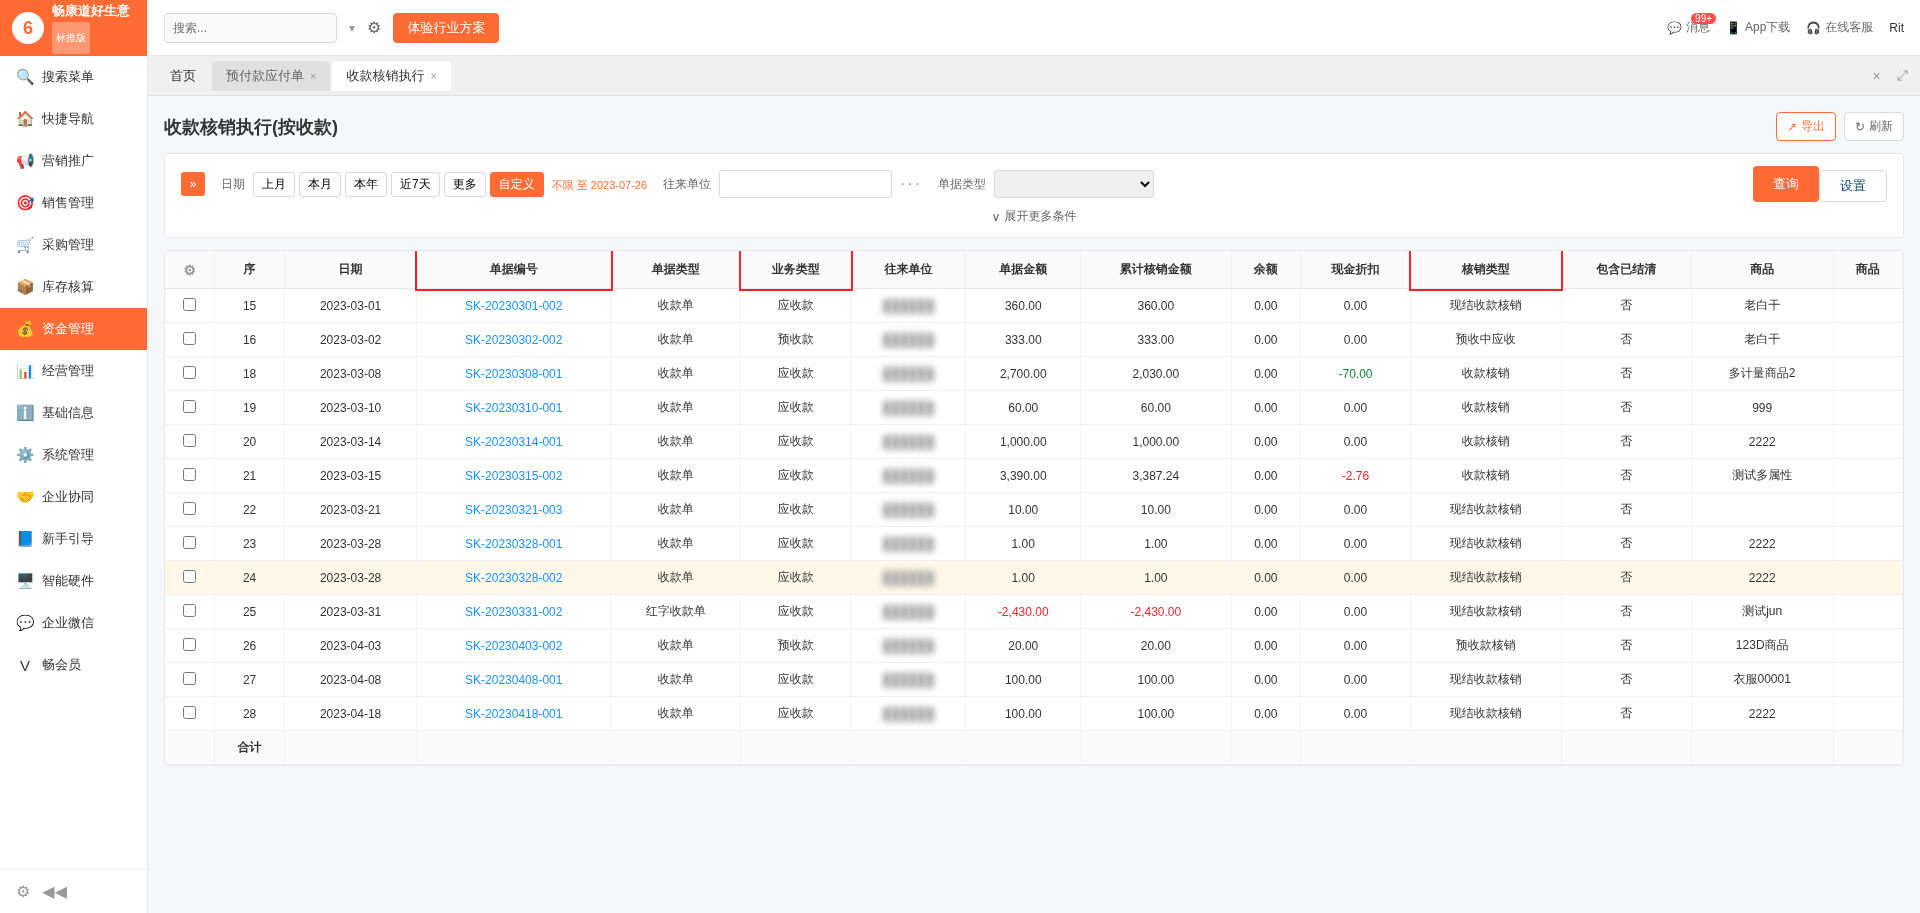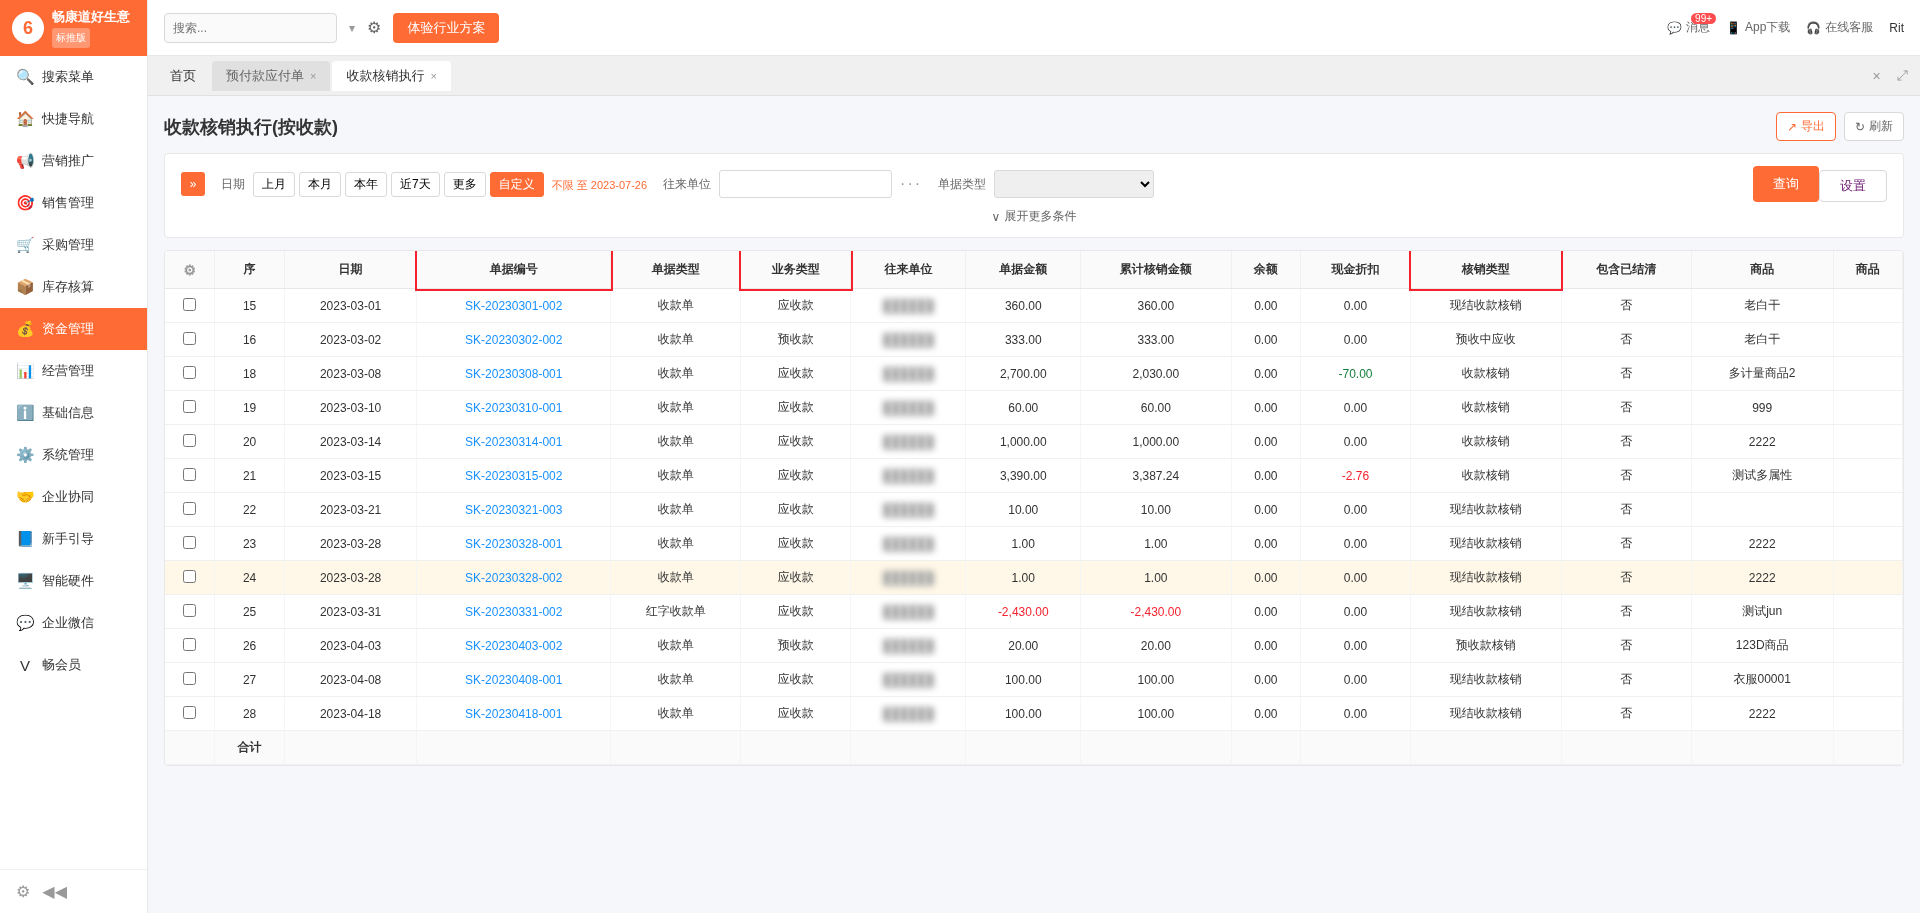--- a/index.html
+++ b/index.html
@@ -2,21 +2,21 @@
 <html><head>
   <meta charset="utf-8">
   <style>
     * { box-sizing: border-box; margin: 0; padding: 0; }
     body { font-family: 'Microsoft YaHei', Arial, sans-serif; font-size: 12px; background: #f5f5f5; display: flex; height: 913px; overflow: hidden; }
 
     
     .sidebar { width: 148px; background: #fff; border-right: 1px solid #e8e8e8; display: flex; flex-direction: column; flex-shrink: 0; }
     .sidebar-logo { background: #ff6b35; height: 56px; display: flex; align-items: center; padding: 0 12px; gap: 8px; }
     .sidebar-logo-icon { width: 32px; height: 32px; background: #fff; border-radius: 50%; display: flex; align-items: center; justify-content: center; font-size: 18px; color: #ff6b35; font-weight: bold; }
-    .sidebar-logo-badge { background: rgba(255,255,255,0.3); border-radius: 3px; font-size: 10px; color: #fff; padding: 3px 4px; margin-top: 2px; display: inline-block; }
+    .sidebar-logo-badge { background: rgba(255,255,255,0.3); border-radius: 3px; font-size: 10px; color: #fff; padding: 9px 4px; margin-top: 2px; display: inline-block; }
     .sidebar-item { display: flex; align-items: center; gap: 8px; padding: 12px 16px; cursor: pointer; color: #333; font-size: 13px; }
     .sidebar-item.active { background: #ff6b35; color: #fff; }
     .sidebar-item-icon { font-size: 15px; width: 18px; text-align: center; }
     .sidebar-bottom { margin-top: auto; padding: 12px 16px; display: flex; align-items: center; gap: 12px; border-top: 1px solid #f0f0f0; }
     .sidebar-bottom-icon { font-size: 16px; color: #999; cursor: pointer; }
 
     
     .main { flex: 1; display: flex; flex-direction: column; overflow: hidden; }
 
     
@@ -56,21 +56,21 @@
     .filter-group { display: flex; align-items: center; gap: 8px; }
     .filter-label { color: #666; font-size: 12px; white-space: nowrap; }
     .filter-date-btns { display: flex; gap: 4px; }
     .filter-date-btn { padding: 3px 8px; border: 1px solid #d9d9d9; border-radius: 3px; font-size: 12px; color: #000000; cursor: pointer; background: #fff; }
     .filter-date-btn.custom { background: #ff6b35; color: #fff; border-color: #ff6b35; }
     .filter-date-range { color: #ff6b35; font-size: 11px; margin-top: 2px; }
     .filter-input { height: 28px; border: 1px solid #d9d9d9; border-radius: 3px; padding: 0 8px; font-size: 12px; min-width: 160px; }
     .filter-select { height: 28px; border: 1px solid #d9d9d9; border-radius: 3px; padding: 0 8px; font-size: 12px; min-width: 160px; }
     .filter-dots { color: #999; font-size: 16px; letter-spacing: 2px; }
     .btn-query { background: #ff6b35; color: #fff; border: none; border-radius: 4px; padding: 6px 20px; font-size: 13px; cursor: pointer; }
-    .btn-setting { background: #fff; color: #701a75; border: 1px solid #d9d9d9; border-radius: 4px; padding: 6px 20px; font-size: 13px; cursor: pointer; margin-top: 4px; }
+    .btn-setting { background: #fff; color: #0c4a6e; border: 1px solid #d9d9d9; border-radius: 4px; padding: 6px 20px; font-size: 13px; cursor: pointer; margin-top: 4px; }
     .filter-expand-row { display: flex; align-items: center; justify-content: center; padding: 6px 0 0 0; }
     .expand-more-btn { display: flex; align-items: center; gap: 4px; color: #666; font-size: 12px; cursor: pointer; }
 
     
     .table-wrap { background: #fff; border: 1px solid #e8e8e8; border-radius: 4px; overflow: auto; }
     table { width: 100%; border-collapse: collapse; font-size: 12px; }
     thead tr { background: #fafafa; }
     th { padding: 10px 8px; border-bottom: 1px solid #e8e8e8; border-right: 1px solid #f0f0f0; color: #333; font-weight: 600; white-space: nowrap; text-align: center; }
     td { padding: 8px 8px; border-bottom: 1px solid #f0f0f0; border-right: 1px solid #f5f5f5; color: #333; text-align: center; white-space: nowrap; }
     tr.highlighted td { background: #fff8e8; }

